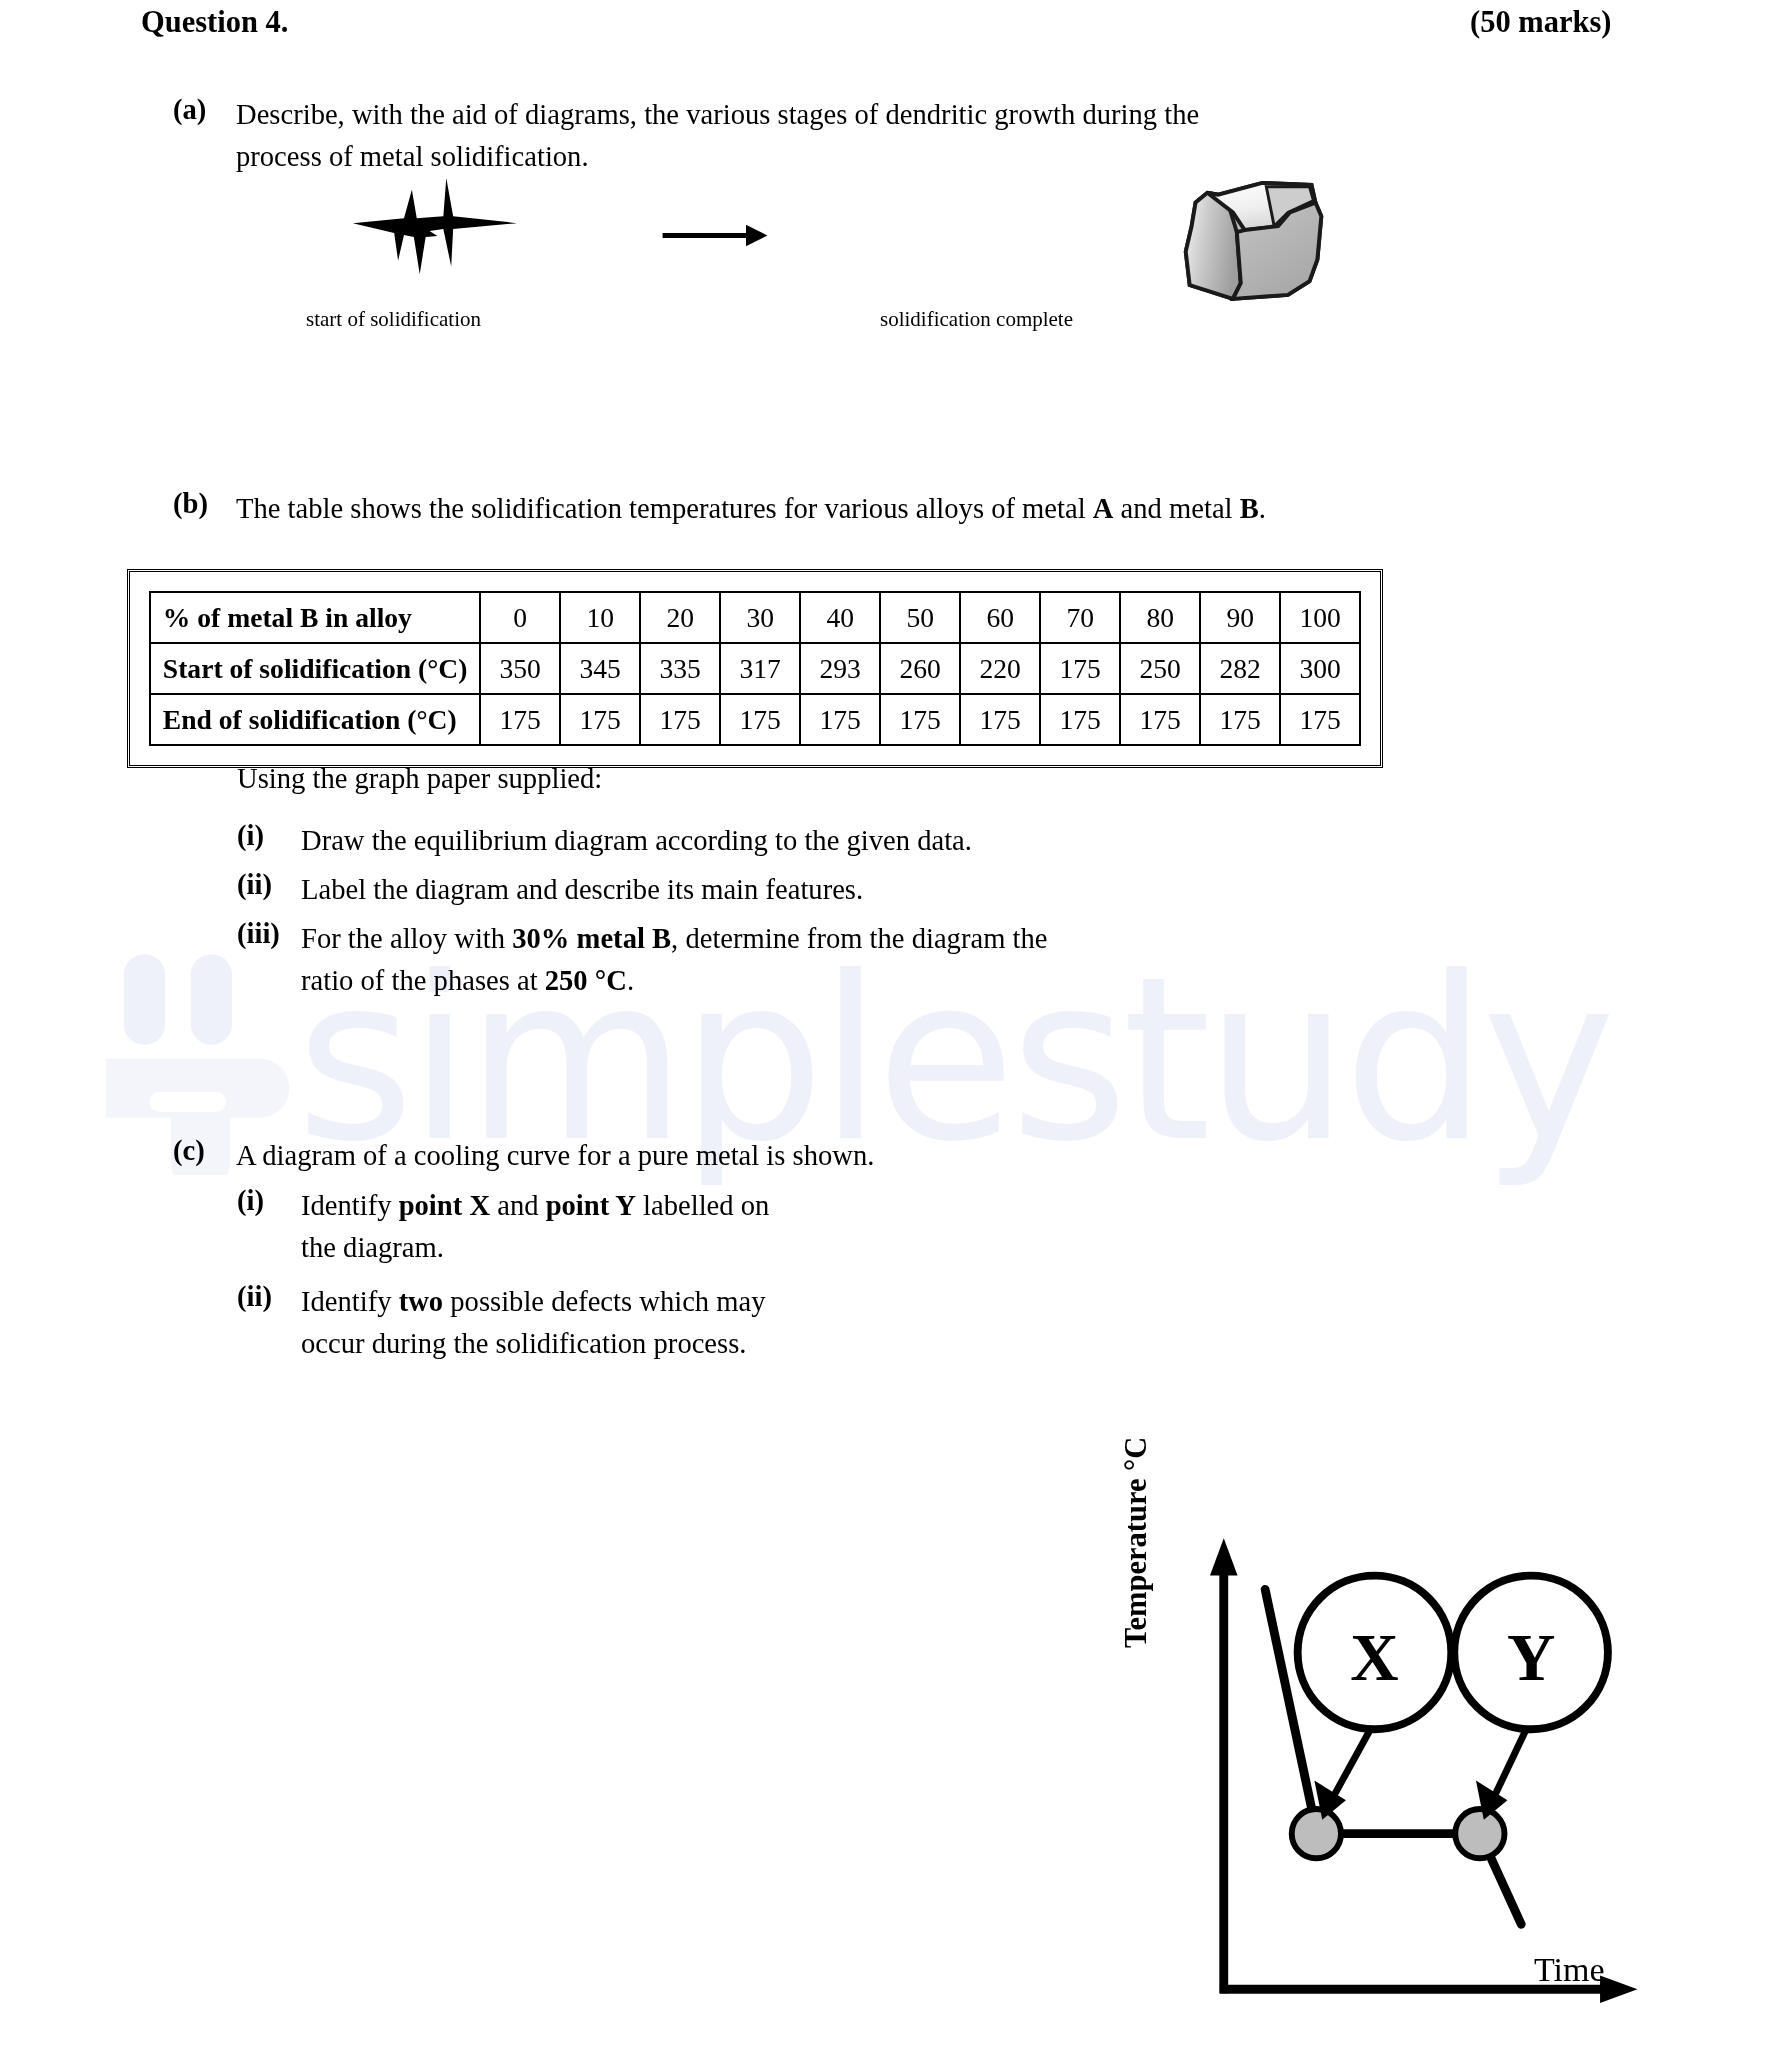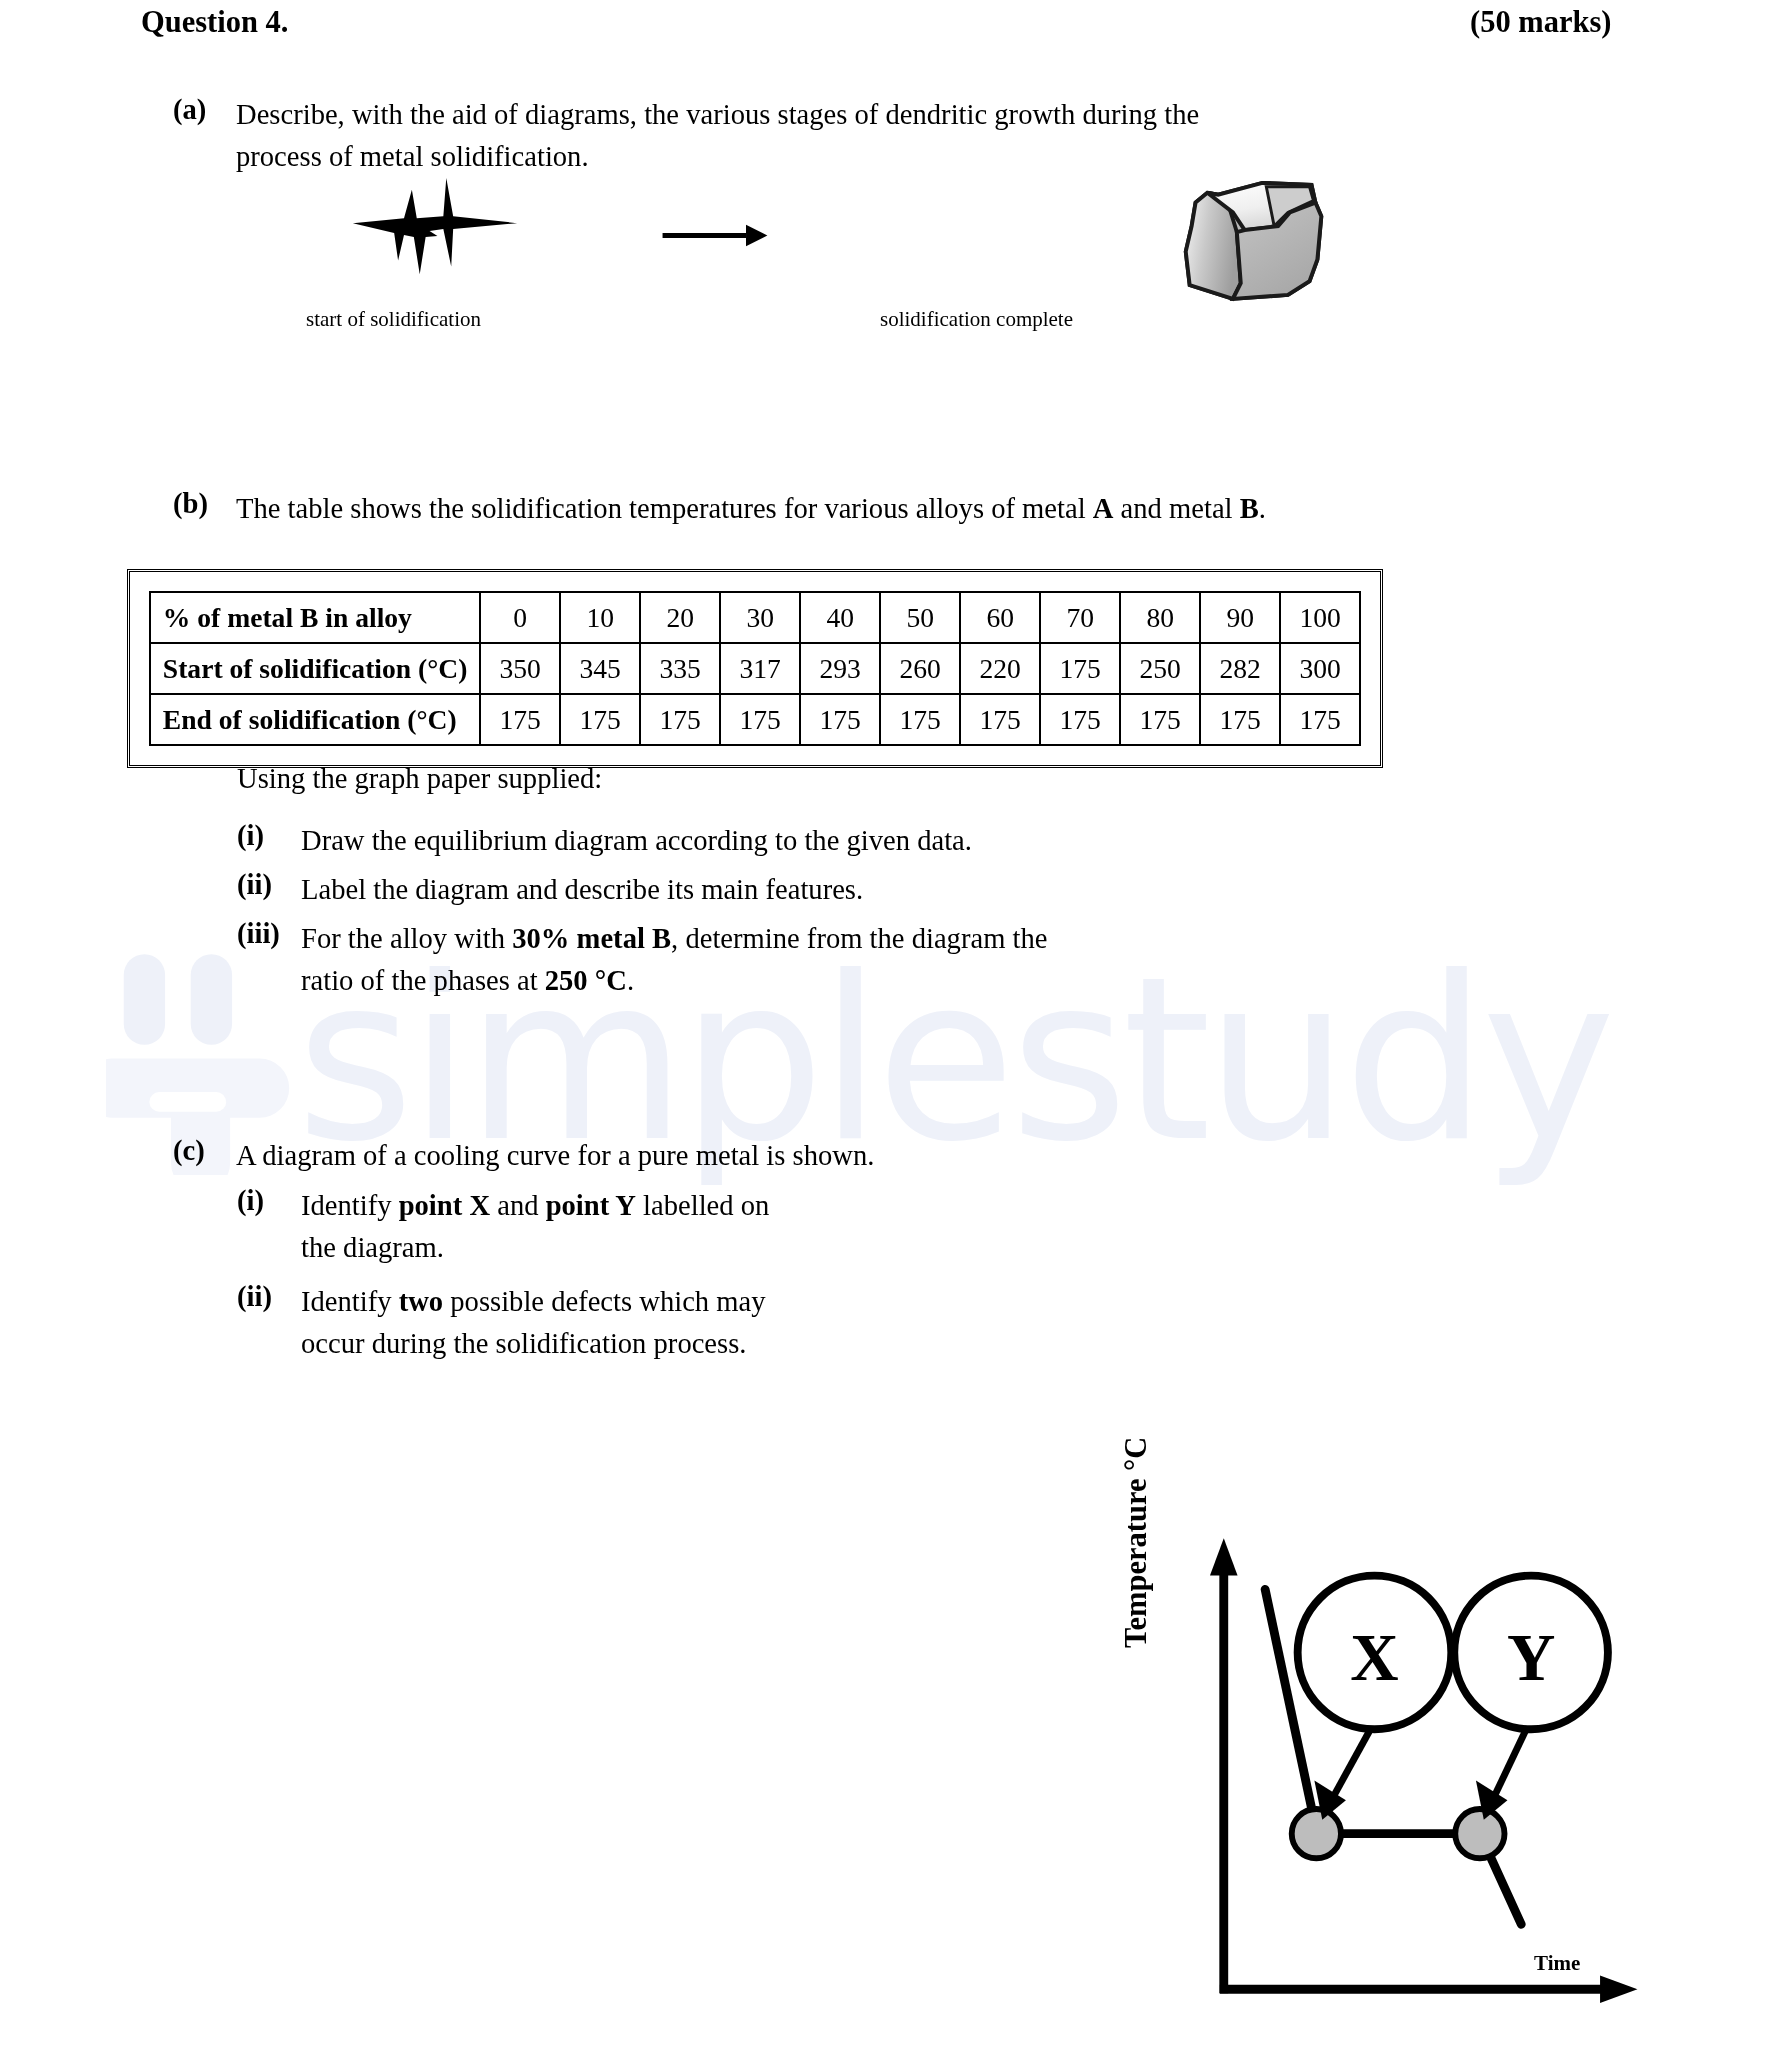--- a/index.html
+++ b/index.html
@@ -175,22 +175,22 @@
     transform: rotate(-90deg);
     transform-origin: left top;
     font-size: 30.5px;
     font-weight: bold;
     white-space: nowrap;
   }
   .axis-label-x {
     position: absolute;
     left: 391px;
     top: 419px;
-    font-size: 21px;
-    font-weight: bold;
+    font-size: 34px;
+    font-weight: normal;
   }
 </style>
 </head>
 <body>
 
 <div id="watermark">
   <svg class="wm-logo" viewBox="0 0 200 230">
     <rect x="18" y="6" width="42" height="92" rx="21" fill="#eef1f9"></rect>
     <rect x="86" y="6" width="42" height="92" rx="21" fill="#eef1f9"></rect>
     <path d="M6 112 h150 a30 30 0 0 1 0 60 h-30 v46 a30 30 0 0 1 -60 0 v-46 h-60 a30 30 0 0 1 0 -60 z" fill="#f3f5fb"></path>

